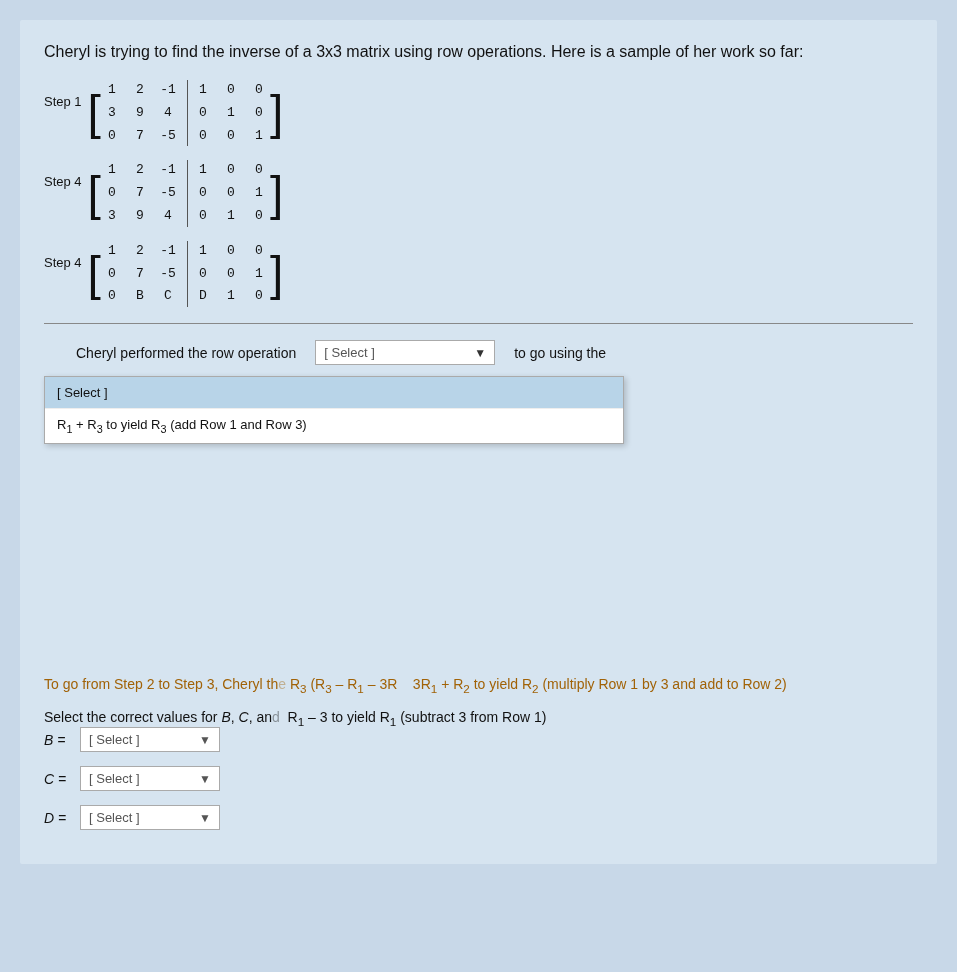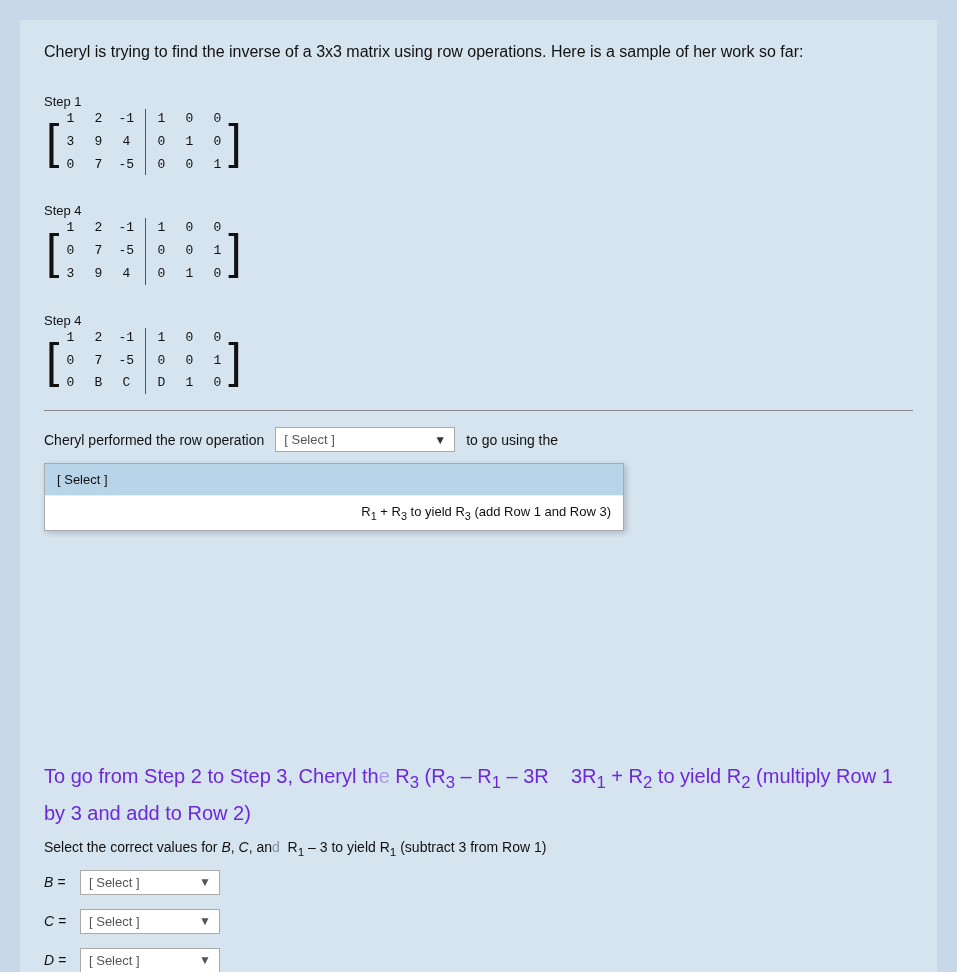--- a/index.html
+++ b/index.html
@@ -26,21 +26,20 @@
       margin-bottom: 16px;
       line-height: 1.5;
     }
     .matrix-section {
       margin-bottom: 14px;
     }
     .matrix-row-group {
       display: flex;
       align-items: flex-start;
       margin-bottom: 12px;
-      flex-direction: column;
     }
     .step-label {
       font-size: 13px;
       color: #111;
       margin-right: 4px;
       padding-top: 14px;
       white-space: nowrap;
     }
     .matrix-bracket-group {
       display: flex;
@@ -83,25 +82,26 @@
       border: none;
       border-top: 1px solid #888;
       margin: 16px 0;
     }
     .question-area {
       position: relative;
     }
     .row-op-line {
       display: flex;
       align-items: center;
-      gap: 11px;
+      gap: 19px;
       margin-bottom: 12px;
       flex-wrap: wrap;
       font-size: 14px;
       color: #111;
+      margin-left: 32px;
     }
     .select-box {
       display: inline-flex;
       align-items: center;
       background: white;
       border: 1px solid #aaa;
       padding: 4px 8px;
       min-width: 180px;
       cursor: pointer;
       position: relative;
@@ -125,35 +125,33 @@
     }
     .dropdown-item {
       padding: 8px 12px;
       font-size: 13px;
       color: #111;
       cursor: pointer;
       border-bottom: 1px solid #eee;
     }
     .dropdown-item:last-child {
       border-bottom: none;
-      text-align: right;
     }
     .dropdown-item.highlighted {
       background: #b8d4e8;
     }
     .step2to3-text {
-      font-size: 20px;
-      color: #6d28d9;
+      font-size: 14px;
+      color: #a16207;
       margin-bottom: 10px;
       line-height: 1.6;
     }
     .select-values-text {
       font-size: 14px;
       color: #111;
-      margin-bottom: 12px;
     }
     .variable-row {
       display: flex;
       align-items: center;
       margin-bottom: 14px;
       gap: 6px;
       font-size: 14px;
     }
     .variable-label {
       font-style: italic;

